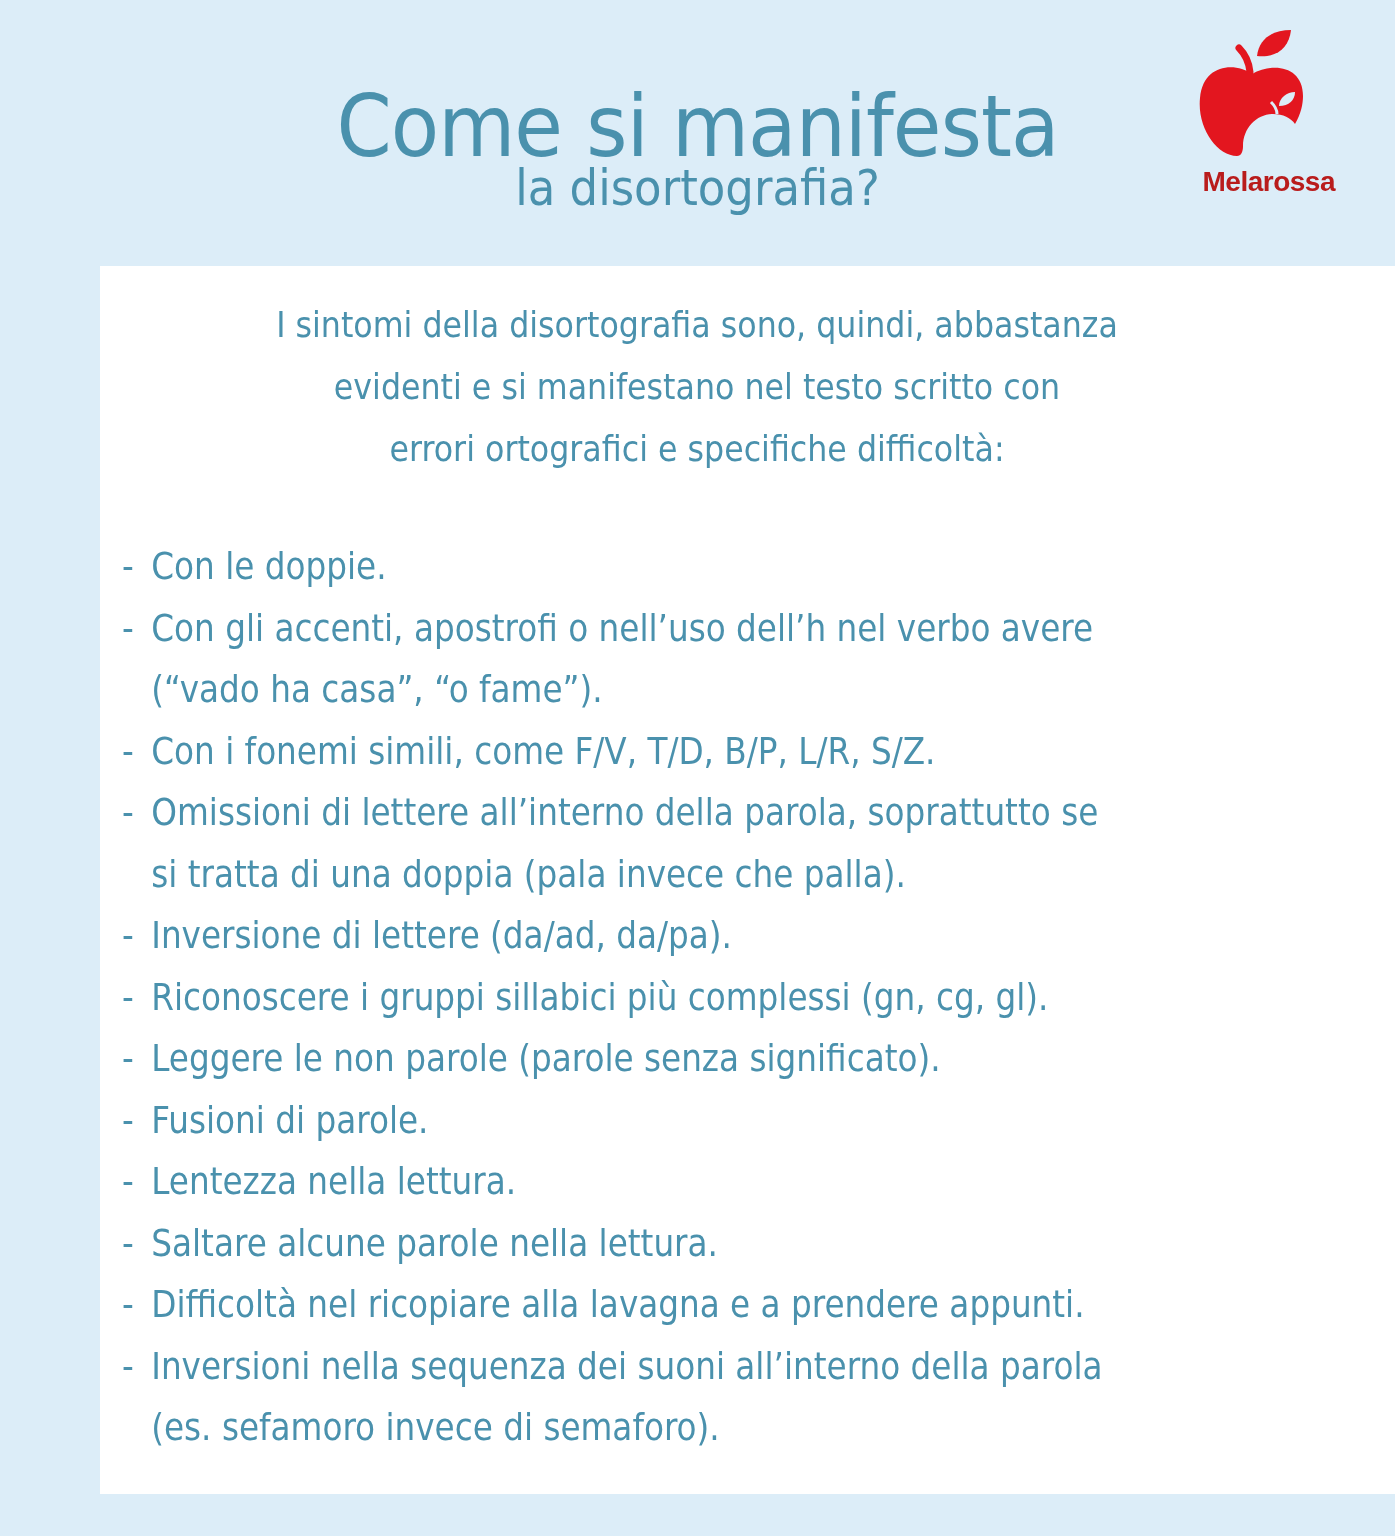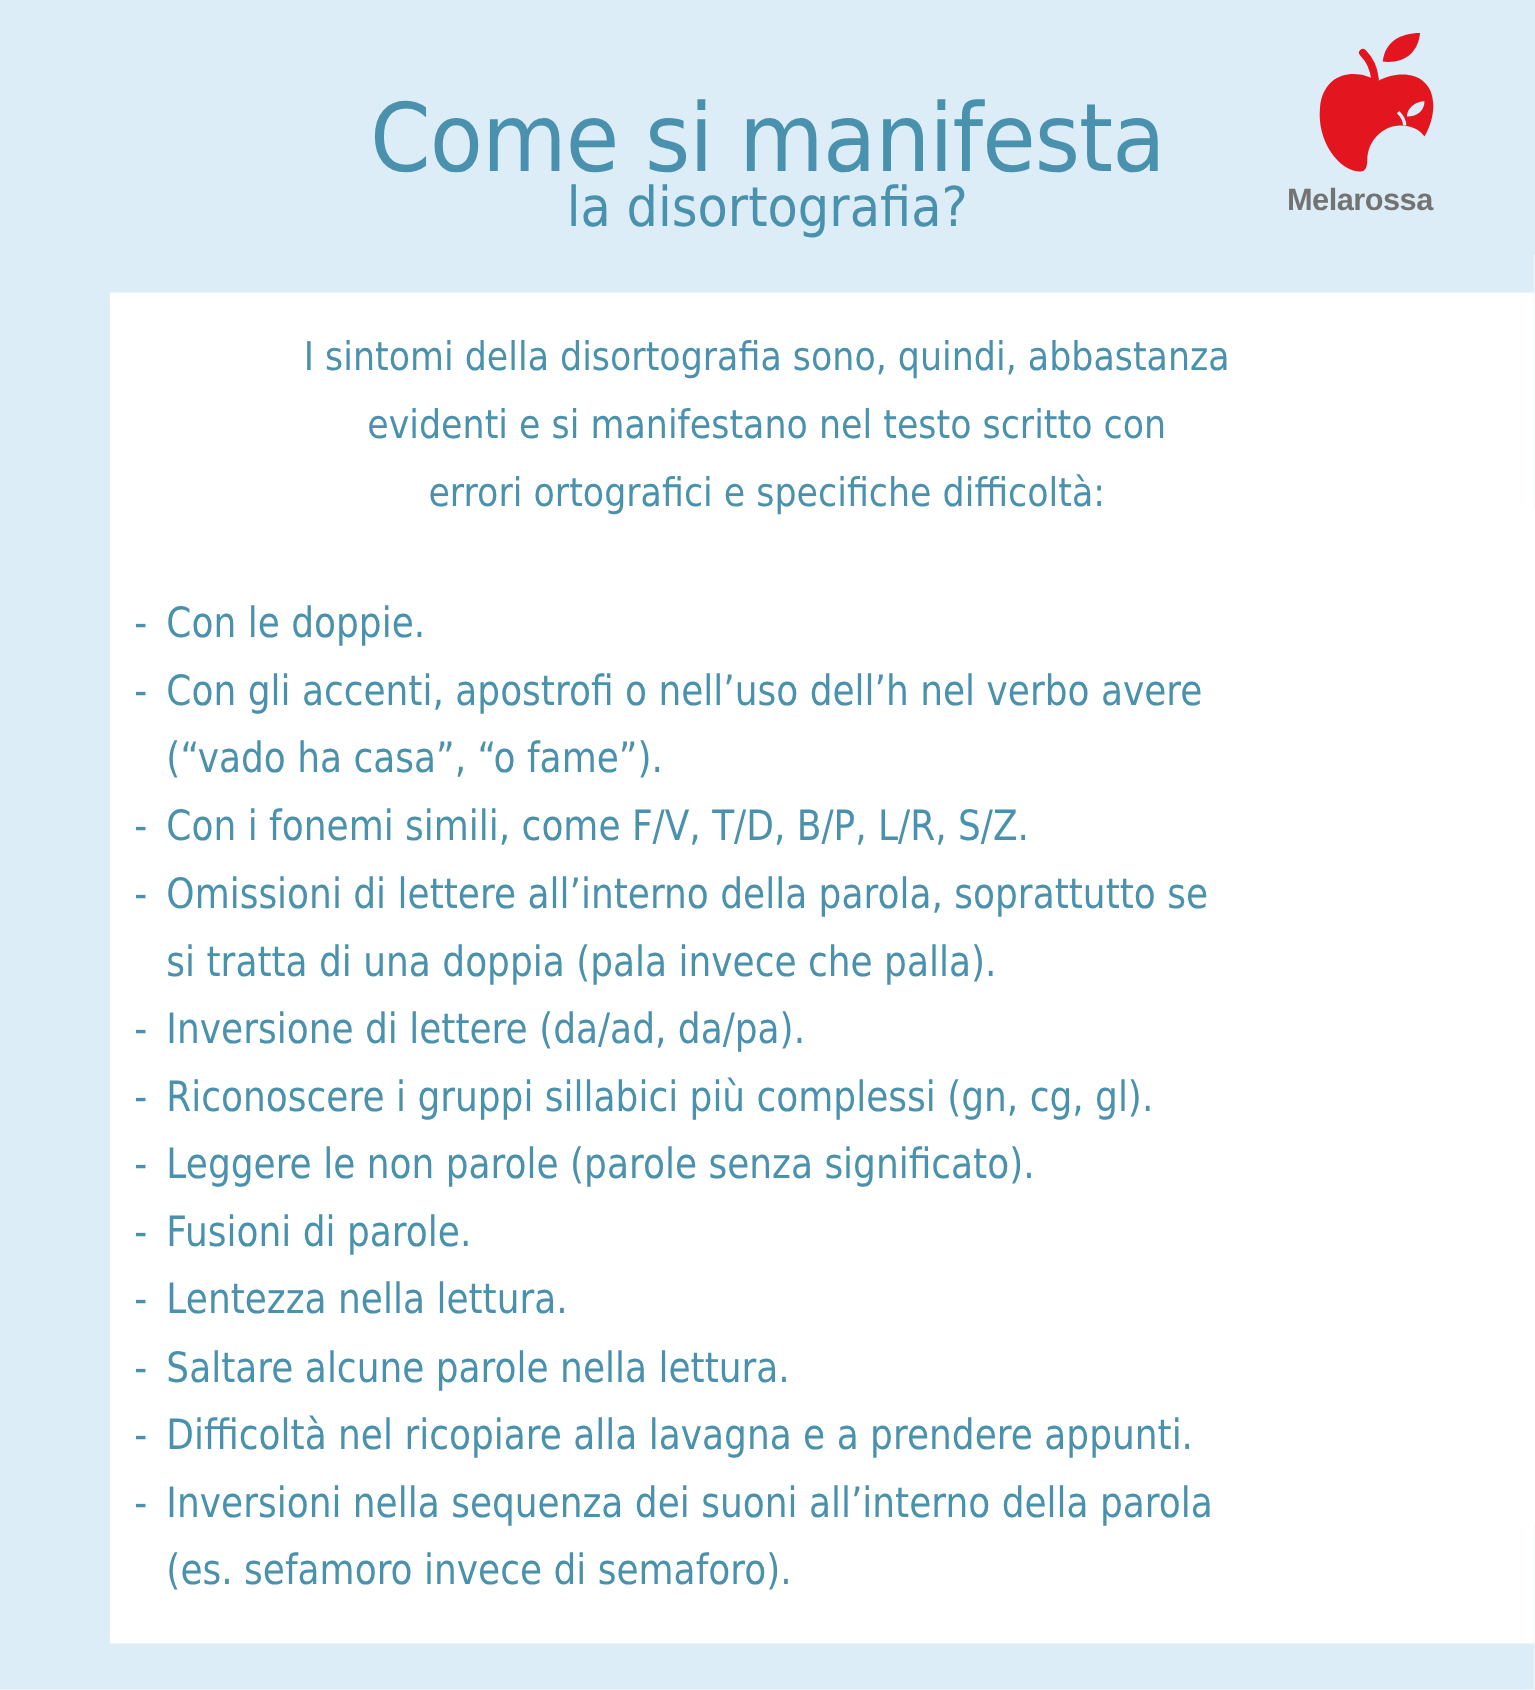--- a/index.html
+++ b/index.html
@@ -20,21 +20,21 @@
       position: absolute; left: 0; width: 1395px; top: 158px;
       text-align: center; font-size: 50px; line-height: 60px;
       transform: scaleX(0.9);
     }
     .logo {
       position: absolute; left: 1170px; top: 28px; width: 165px; height: 175px;
     }
     .logo svg { position: absolute; left: 25px; top: 0; }
     .logo-text {
       position: absolute; left: 0; width: 165px; top: 138px;
-      text-align: left; color: #737373; font-weight: bold;
+      text-align: right; color: #b91c1c; font-weight: bold;
       font-family: "Liberation Sans", sans-serif; font-size: 28px; letter-spacing: -0.5px;
     }
     .card {
       position: absolute; left: 100px; top: 266px; width: 1358px; height: 1228px;
       background: #ffffff;
     }
     .intro {
       position: absolute; left: 0; width: 1194px; top: 28px;
       text-align: center; font-size: 36px; line-height: 62px;
       transform: scaleX(0.88); transform-origin: center top;

